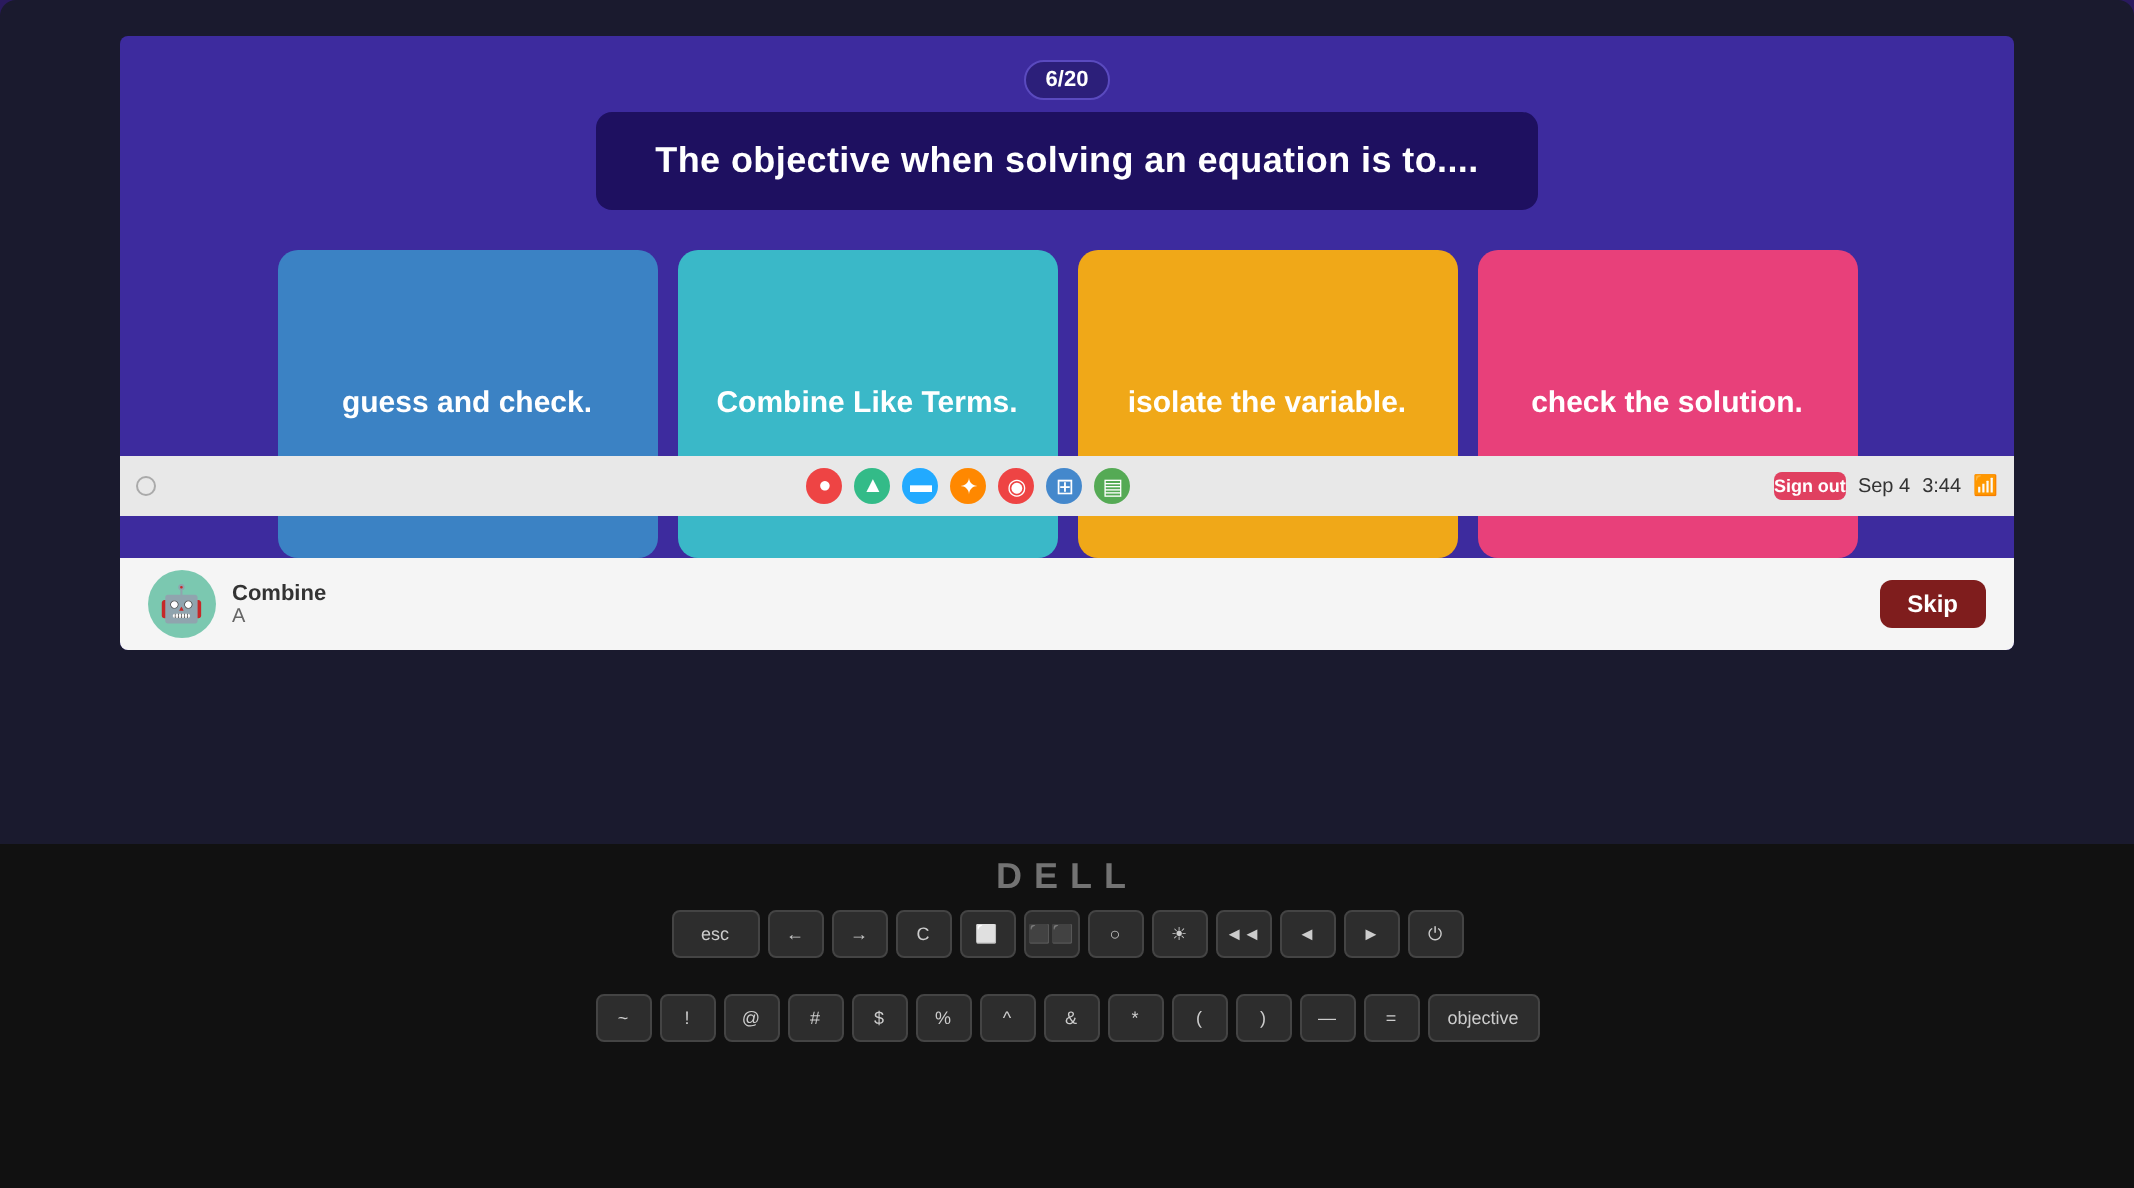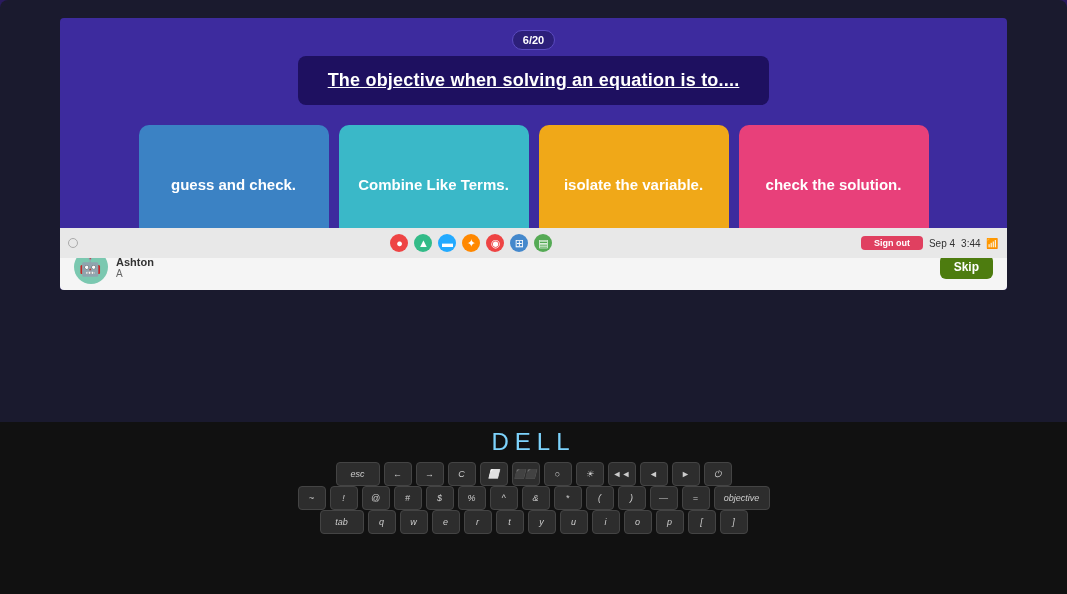--- a/index.html
+++ b/index.html
@@ -21,21 +21,21 @@
       background: #1a1a2e;
       border-radius: 8px 8px 0 0;
     }
 
     
     .screen {
       position: absolute;
       top: 18px;
       left: 60px;
       right: 60px;
-      height: 272px;
+      height: 307px;
       background: #3d2b9e;
       border-radius: 4px;
       overflow: hidden;
       display: flex;
       flex-direction: column;
     }
 
     
     .progress-area {
       display: flex;
@@ -62,21 +62,20 @@
       padding: 14px 30px;
       max-width: 520px;
       text-align: center;
     }
 
     .question-text {
       color: #ffffff;
       font-size: 18px;
       font-weight: 600;
       letter-spacing: 0.2px;
-      text-decoration: underline;
     }
 
     
     .answers-row {
       display: flex;
       flex-direction: row;
       justify-content: center;
       gap: 10px;
       padding: 0 16px;
       flex: 1;
@@ -143,21 +142,21 @@
       font-weight: bold;
       color: #333;
     }
 
     .user-sub {
       font-size: 10px;
       color: #666;
     }
 
     .skip-btn {
-      background: #4d7c0f;
+      background: #7f1d1d;
       color: #fff;
       font-size: 12px;
       font-weight: bold;
       padding: 5px 14px;
       border-radius: 6px;
       cursor: pointer;
       border: none;
     }
 
     
@@ -210,21 +209,21 @@
       gap: 6px;
       font-size: 10px;
       color: #333;
     }
 
     .sign-out-btn {
       background: #e04060;
       color: #fff;
       font-size: 9px;
       font-weight: bold;
-      padding: 2px 13px;
+      padding: 2px 0;
       border-radius: 4px;
       cursor: pointer;
       border: none;
     }
 
     
     .keyboard-area {
       position: absolute;
       bottom: 0;
       left: 0;
@@ -303,21 +302,21 @@
       <div class="answer-card card-pink">
         <span class="answer-card-text">check the solution.</span>
       </div>
 
     </div>
 
     <div class="bottom-bar">
       <div class="avatar-area">
         <div class="avatar-img">🤖</div>
         <div class="user-info">
-          <span class="user-name">Ashton</span>
+          <span class="user-name">Combine</span>
           <span class="user-sub">A</span>
         </div>
       </div>
       <button class="skip-btn">Skip</button>
     </div>
 
   </div>
 
   <div class="taskbar">
     <div class="taskbar-left">
@@ -338,23 +337,23 @@
       <span>Sep 4</span>
       <span>3:44</span>
       <span>📶</span>
     </div>
   </div>
 
 </div>
 
 <div class="keyboard-area" style="position:absolute;bottom:0;left:0;right:0;height:172px;background:#111;display:flex;flex-direction:column;align-items:center;padding:6px 20px 4px 20px;">
 
-  <div class="dell-logo" style="color:#7dd3fc;font-size:24px;font-weight:normal;letter-spacing:6px;margin-bottom:6px;">DELL</div>
-
-  <div style="width:100%;display:flex;flex-direction:column;gap:0;font-style:italic;">
+  <div class="dell-logo" style="color:#737373;font-size:18px;font-weight:bold;letter-spacing:6px;margin-bottom:6px;">DELL</div>
+
+  <div style="width:100%;display:flex;flex-direction:column;gap:18px;">
 
     <div class="key-row">
       <div class="key key-wide">esc</div>
       <div class="key">←</div>
       <div class="key">→</div>
       <div class="key">C</div>
       <div class="key">⬜</div>
       <div class="key">⬛⬛</div>
       <div class="key">○</div>
       <div class="key">☀</div>
@@ -374,31 +373,16 @@
       <div class="key">^</div>
       <div class="key">&amp;</div>
       <div class="key">*</div>
       <div class="key">(</div>
       <div class="key">)</div>
       <div class="key">—</div>
       <div class="key">=</div>
       <div class="key key-wider">objective</div>
     </div>
 
-    <div class="key-row">
-      <div class="key key-wide">tab</div>
-      <div class="key">q</div>
-      <div class="key">w</div>
-      <div class="key">e</div>
-      <div class="key">r</div>
-      <div class="key">t</div>
-      <div class="key">y</div>
-      <div class="key">u</div>
-      <div class="key">i</div>
-      <div class="key">o</div>
-      <div class="key">p</div>
-      <div class="key">[</div>
-      <div class="key">]</div>
-    </div>
 
   </div>
 
 </div>
 
 </body></html>

